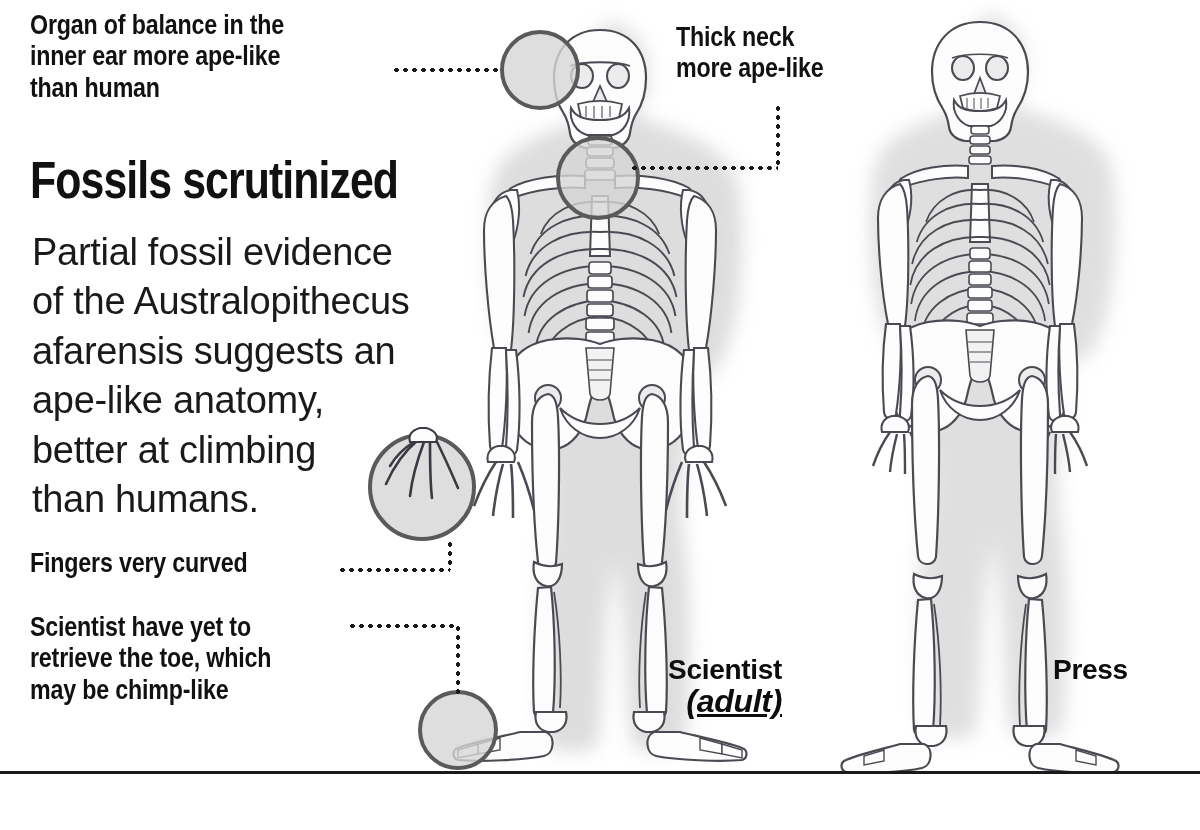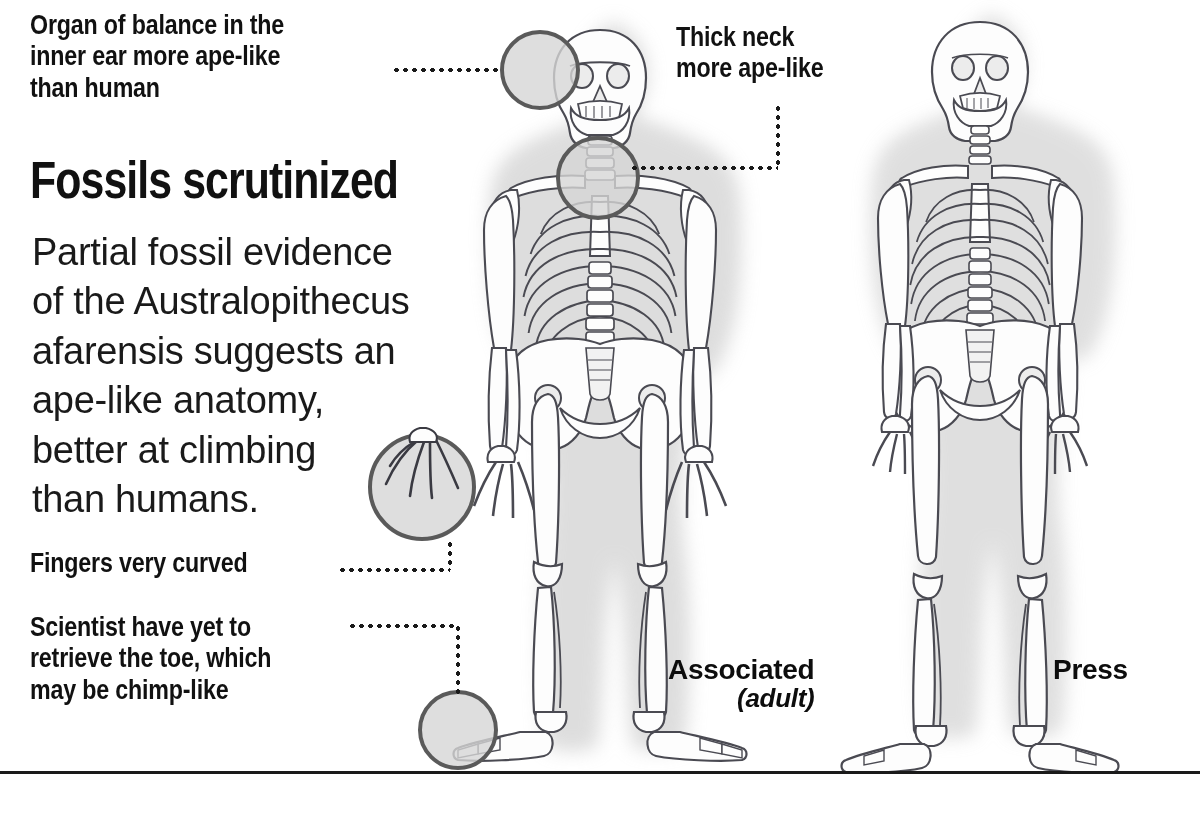--- a/index.html
+++ b/index.html
@@ -39,22 +39,23 @@
     white-space:pre-line;
   }
 
   .specimen-label{
     position:absolute;
     font-family:"Liberation Sans",sans-serif;
     font-weight:bold;font-size:28px;color:#0d0d0d;
     line-height:1.05;letter-spacing:-0.3px;
   }
   .specimen-label .sub{
-    display:block;font-style:italic;font-weight:bold;font-size:26px;text-align:right;
+    display:block;font-style:italic;font-weight:bold;font-size:32px;text-align:right;
     margin-top:1px;
+    text-decoration:underline;
   }
   #label-afarensis{left:668px;top:655px;}
   #label-human{left:1053px;top:655px;}
 
   
   #footer-rule{position:absolute;left:0;top:771px;width:1200px;height:3px;background:#1a1a1a;}
   #footer{position:absolute;left:0;top:782px;width:1200px;height:40px;}
   #sources{
     position:absolute;left:22px;top:4px;
     font-family:"Liberation Serif",serif;font-style:italic;font-size:25px;color:#111;
@@ -452,21 +453,21 @@
   <div id="headline">Fossils scrutinized</div>
 
   <div id="deck">Partial fossil evidence
 of the Australopithecus
 afarensis suggests an
 ape-like anatomy,
 better at climbing
 than humans.</div>
 
   <div class="specimen-label" id="label-afarensis">
-    <span>Associated</span>
+    <span>Scientist</span>
     <span class="sub">(adult)</span>
   </div>
 
   <div class="specimen-label" id="label-human">
     <span>Press</span>
   </div>
 
   <div id="footer-rule"></div>
 
 </div>

